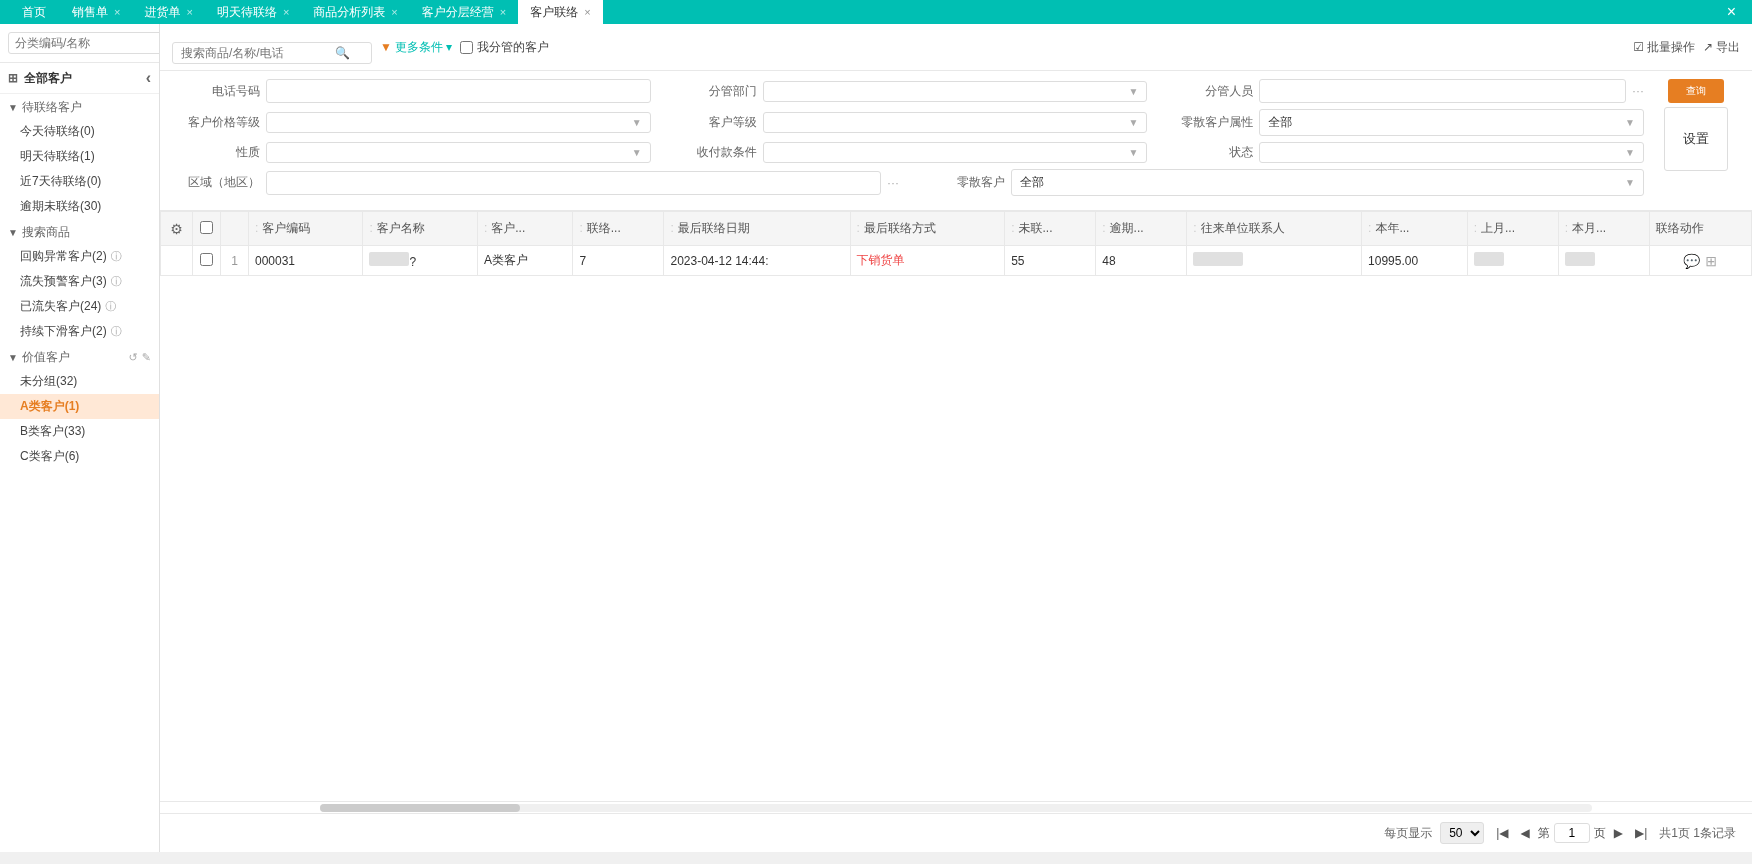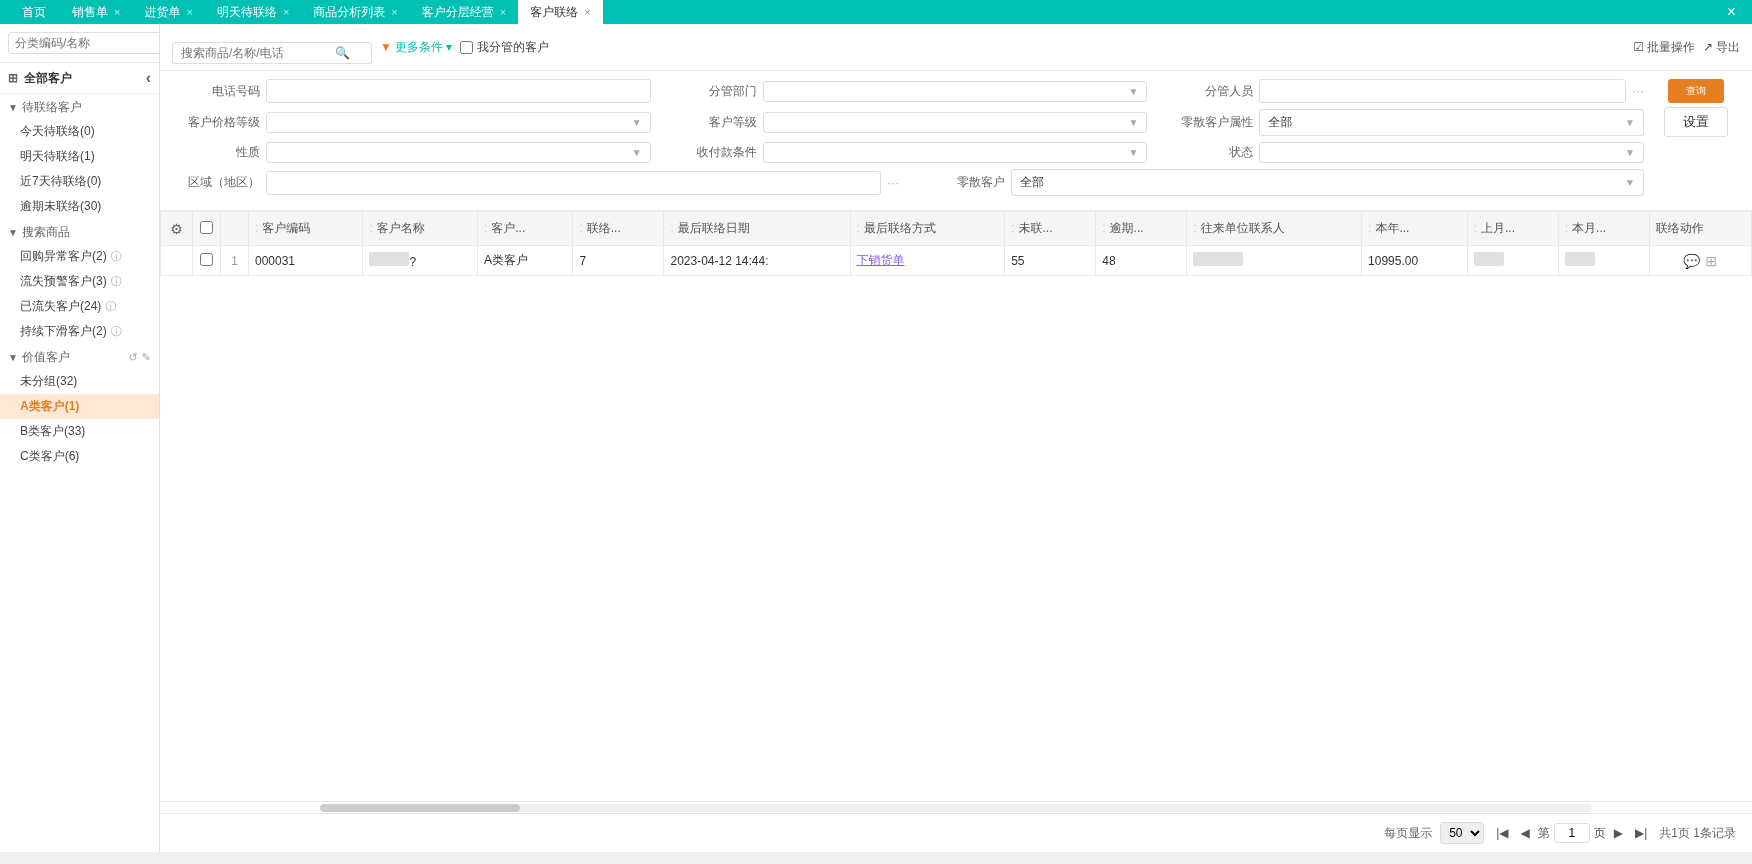--- a/index.html
+++ b/index.html
@@ -115,21 +115,21 @@
       display: flex; align-items: center; justify-content: space-between; cursor: pointer;
     }
     .filter-select .arrow { color: #aaa; font-size: 10px; }
     .filter-dots { color: #aaa; cursor: pointer; }
     .query-btn {
       background: #e67e22; color: white; border: none; border-radius: 3px;
       padding: 5px 18px; cursor: pointer; font-size: 10px;
     }
     .settings-btn {
       background: white; color: #333; border: 1px solid #ddd; border-radius: 3px;
-      padding: 5px 18px; cursor: pointer; font-size: 13px; margin-top: 4px;
+      padding: 22px 18px; cursor: pointer; font-size: 13px; margin-top: 4px;
     }
     .filter-actions { display: flex; flex-direction: column; align-items: center; padding: 0 12px; }
 
     
     .table-container {
       flex: 1; background: white; overflow: auto; margin: 0;
     }
     table {
       width: 100%; border-collapse: collapse; font-size: 12px;
     }
@@ -140,21 +140,21 @@
       position: relative;
     }
     th .col-sep { color: #ccc; margin-right: 4px; }
     td {
       padding: 6px 6px; border: 1px solid #e8e8e8; color: #333;
       white-space: nowrap;
     }
     .settings-col { width: 32px; text-align: center; }
     .check-col { width: 28px; text-align: center; }
     .num-col { width: 28px; text-align: center; color: #999; }
-    .link-text { color: #8b5cf6; cursor: pointer; text-decoration: underline; }
+    .link-text { color: #ef4444; cursor: pointer; }
     .blurred { background: #e0e0e0; color: #e0e0e0; border-radius: 2px; display: inline-block; min-width: 40px; height: 14px; }
 
     
     .pagination {
       background: white; border-top: 1px solid #e8e8e8;
       display: flex; align-items: center; justify-content: flex-end;
       padding: 8px 16px; gap: 8px; font-size: 12px; color: #555;
     }
     .pagination .page-size-label { color: #666; }
     .pagination select { border: 1px solid #ddd; border-radius: 3px; padding: 2px 4px; }

